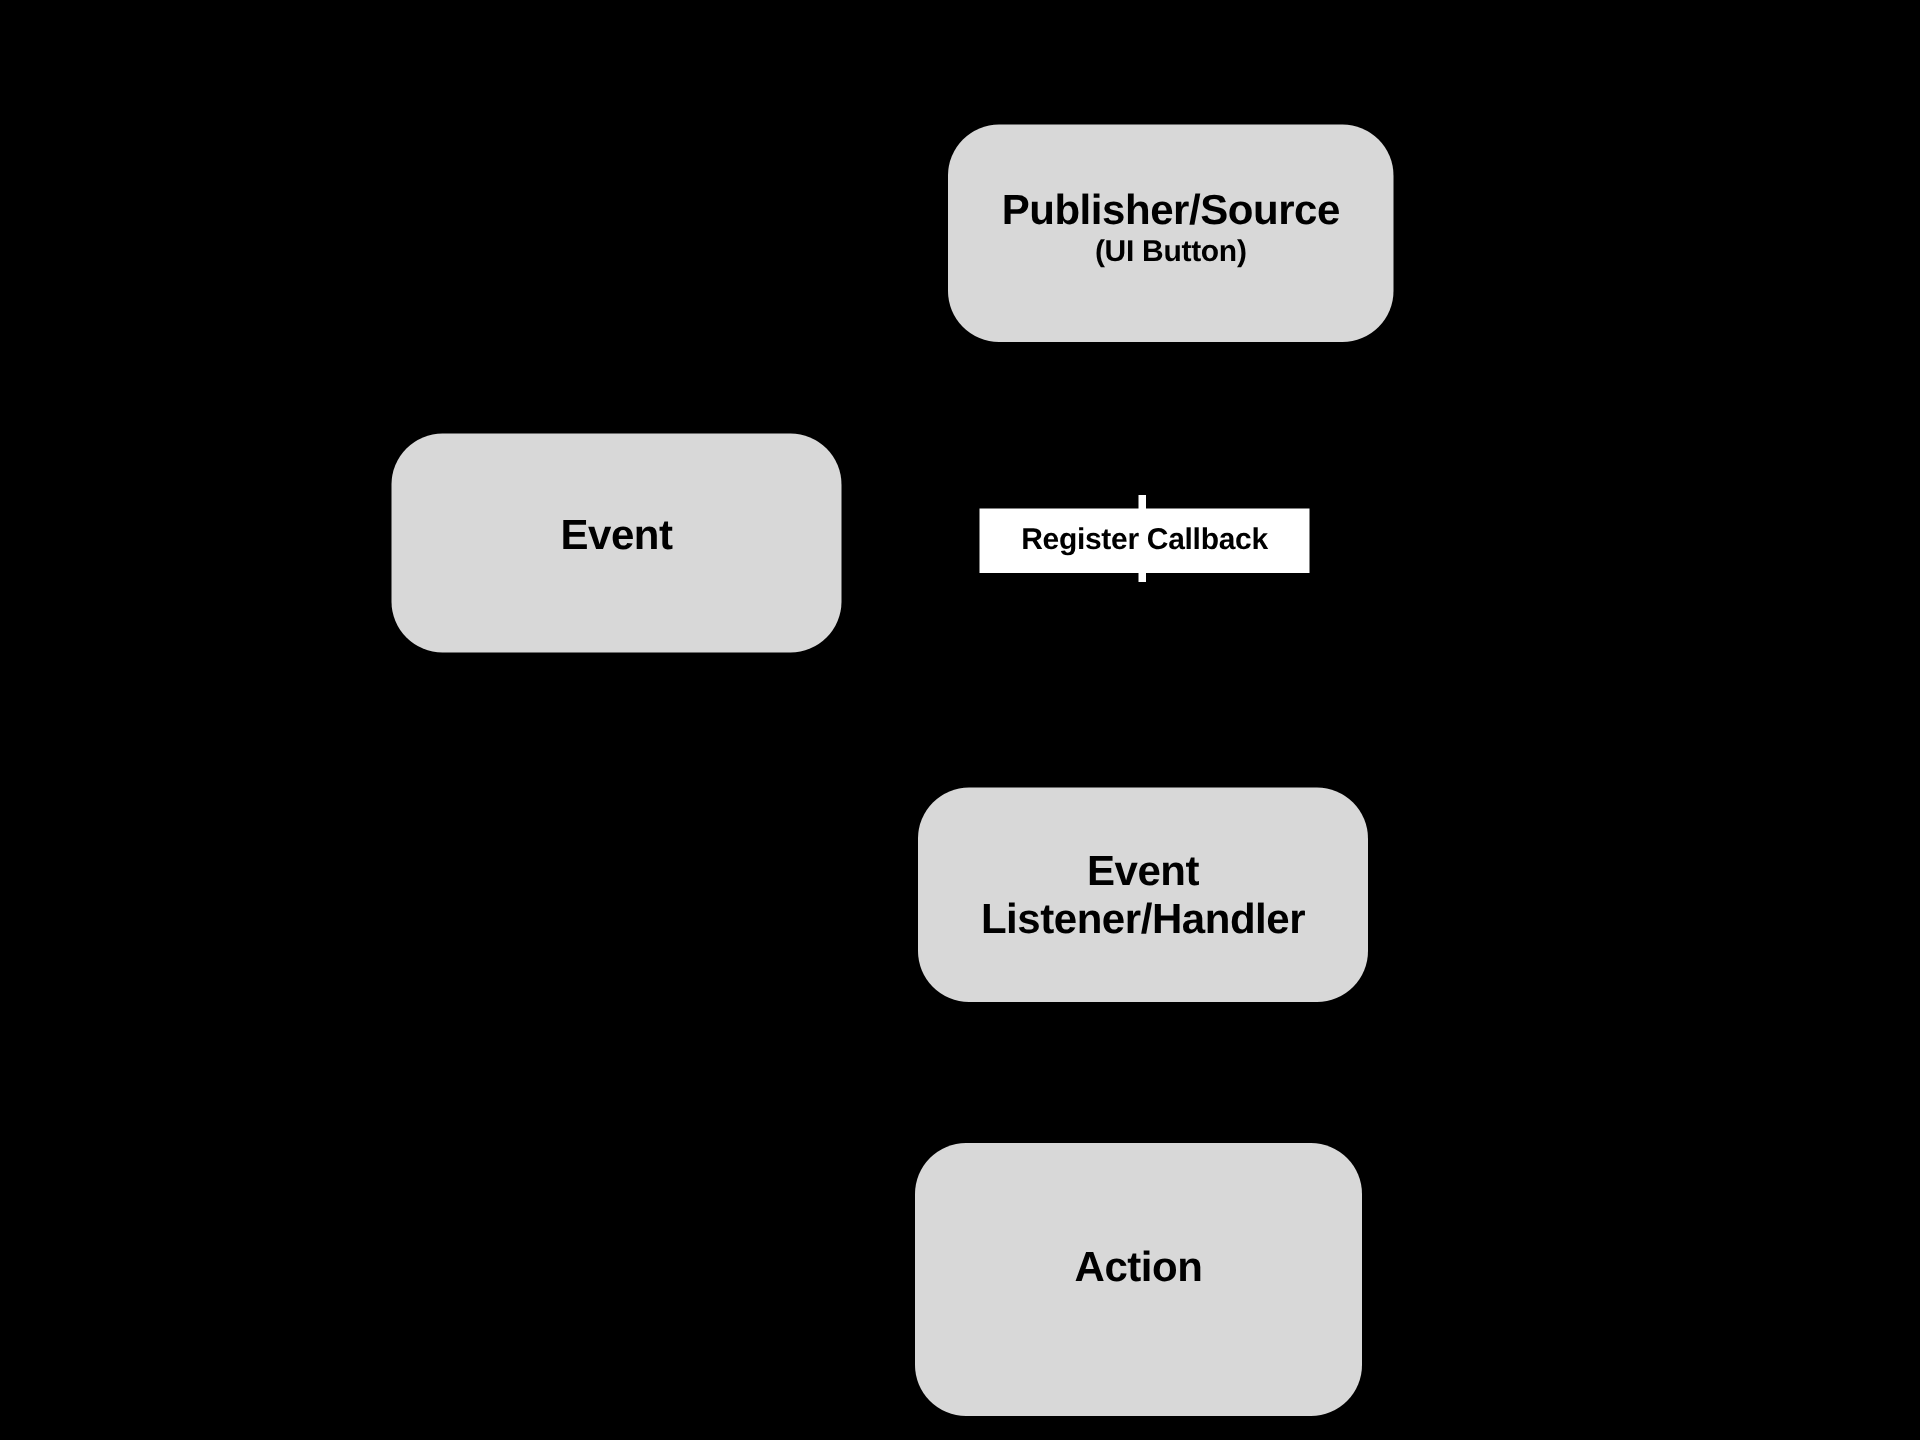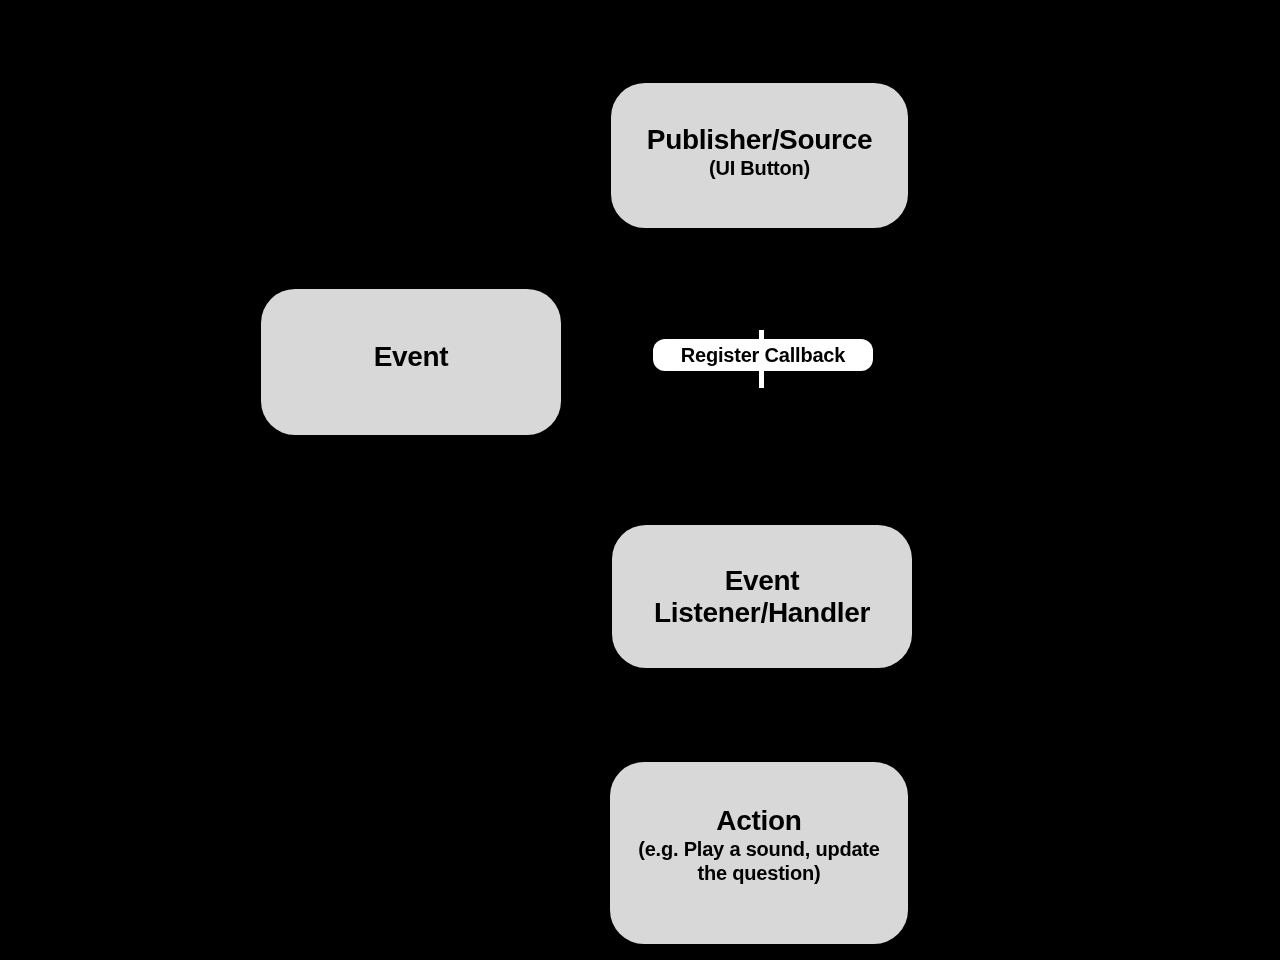--- a/index.html
+++ b/index.html
@@ -41,21 +41,21 @@
     letter-spacing: -0.3px;
   }
   .node-subtitle {
     font-size: 20px;
     font-weight: bold;
     line-height: 24px;
     white-space: pre-line;
     letter-spacing: -0.2px;
     text-align: center;
   }
-  #node-publisher { left: 611px; top: 83px;  width: 297px; height: 145px; }
+  #node-publisher { left: 632px; top: 83px;  width: 297px; height: 145px; }
   #node-publisher .node-content { transform: translateY(-4px); }
   #node-event     { left: 261px; top: 289px; width: 300px; height: 146px; }
   #node-event .node-content { transform: translateY(-5px); }
   #node-listener  { left: 612px; top: 525px; width: 300px; height: 143px; }
   #node-action    { left: 610px; top: 762px; width: 298px; height: 182px; }
   #node-action .node-content { transform: translateY(-8px); }
 
   .edge-line {
     position: absolute;
     left: 759px;
@@ -63,31 +63,30 @@
     width: 5px;
     height: 58px;
     background: #ffffff;
     z-index: 1;
   }
   .edge-label {
     position: absolute;
     left: 653px;
     top: 339px;
     width: 220px;
-    height: 32px;
+    height: 43px;
     background: #ffffff;
     color: #000000;
     display: flex;
     align-items: center;
     justify-content: center;
     font-size: 20px;
     font-weight: bold;
     letter-spacing: -0.2px;
     z-index: 2;
-    border-radius: 12px;
   }
 </style>
 </head>
 <body>
 
 <div class="canvas">
 
   <div class="node" id="node-publisher">
     <div class="node-content">
       <div class="node-title">Publisher/Source</div>
@@ -110,18 +109,16 @@
   <div class="node" id="node-listener">
     <div class="node-content">
       <div class="node-title">Event
 Listener/Handler</div>
     </div>
   </div>
 
   <div class="node" id="node-action">
     <div class="node-content">
       <div class="node-title">Action</div>
-      <div class="node-subtitle">(e.g. Play a sound, update
-the question)</div>
     </div>
   </div>
 
 </div>
 
 </body></html>

